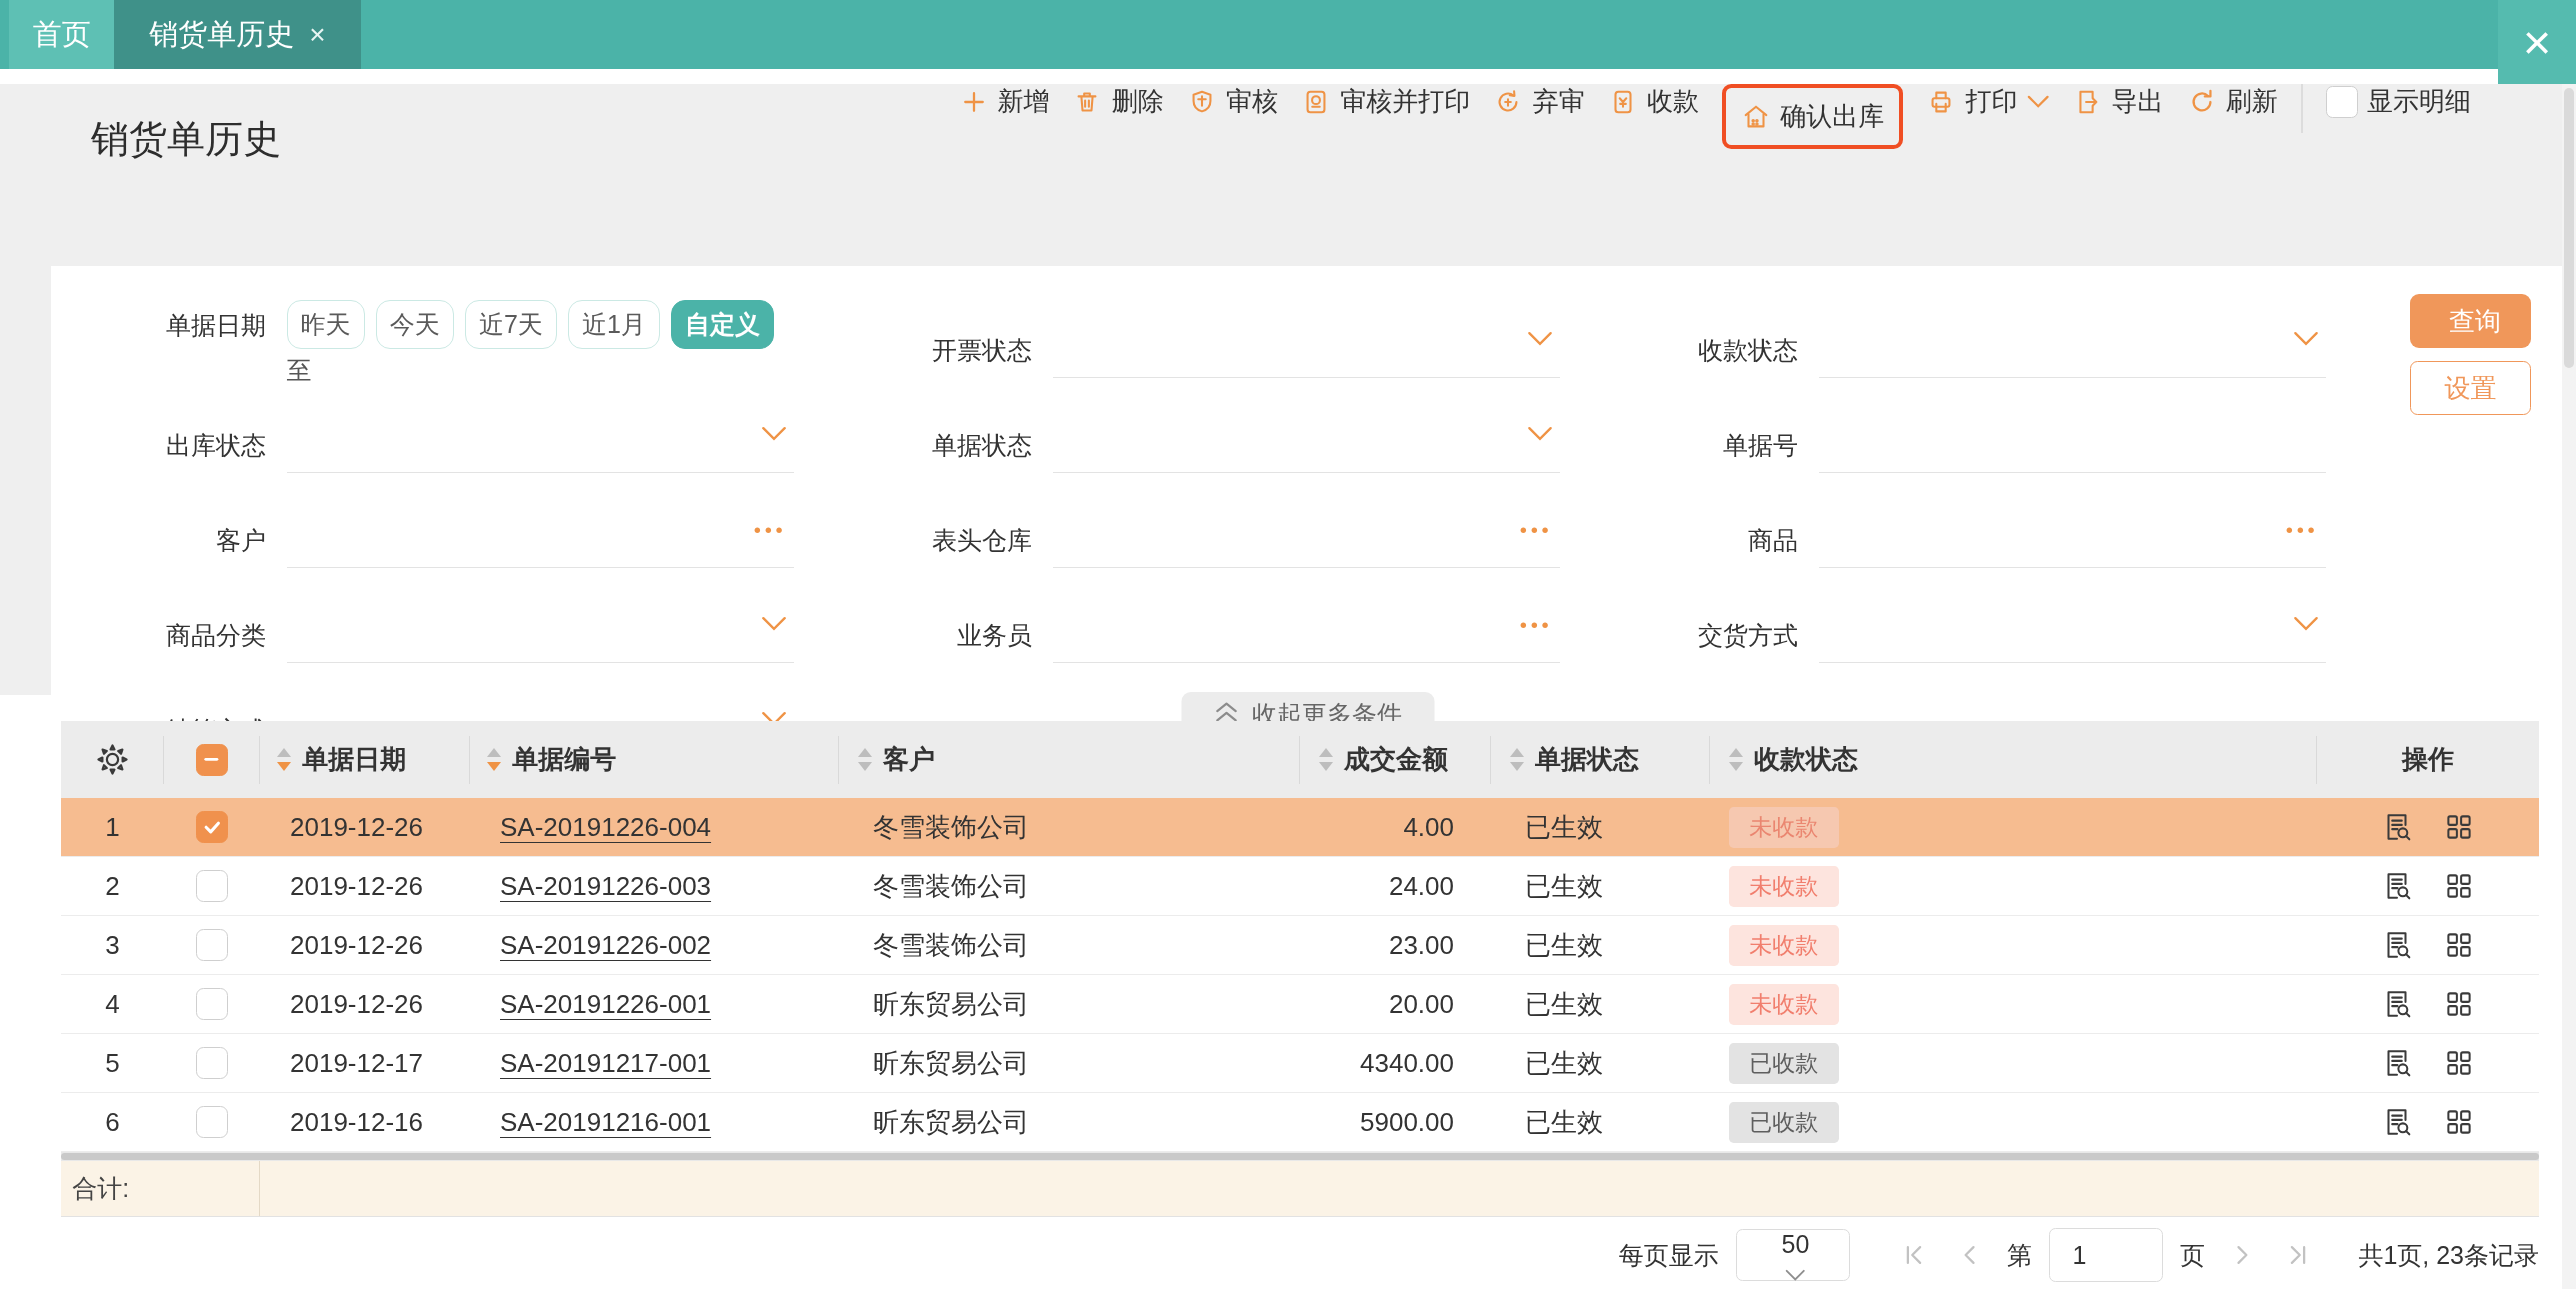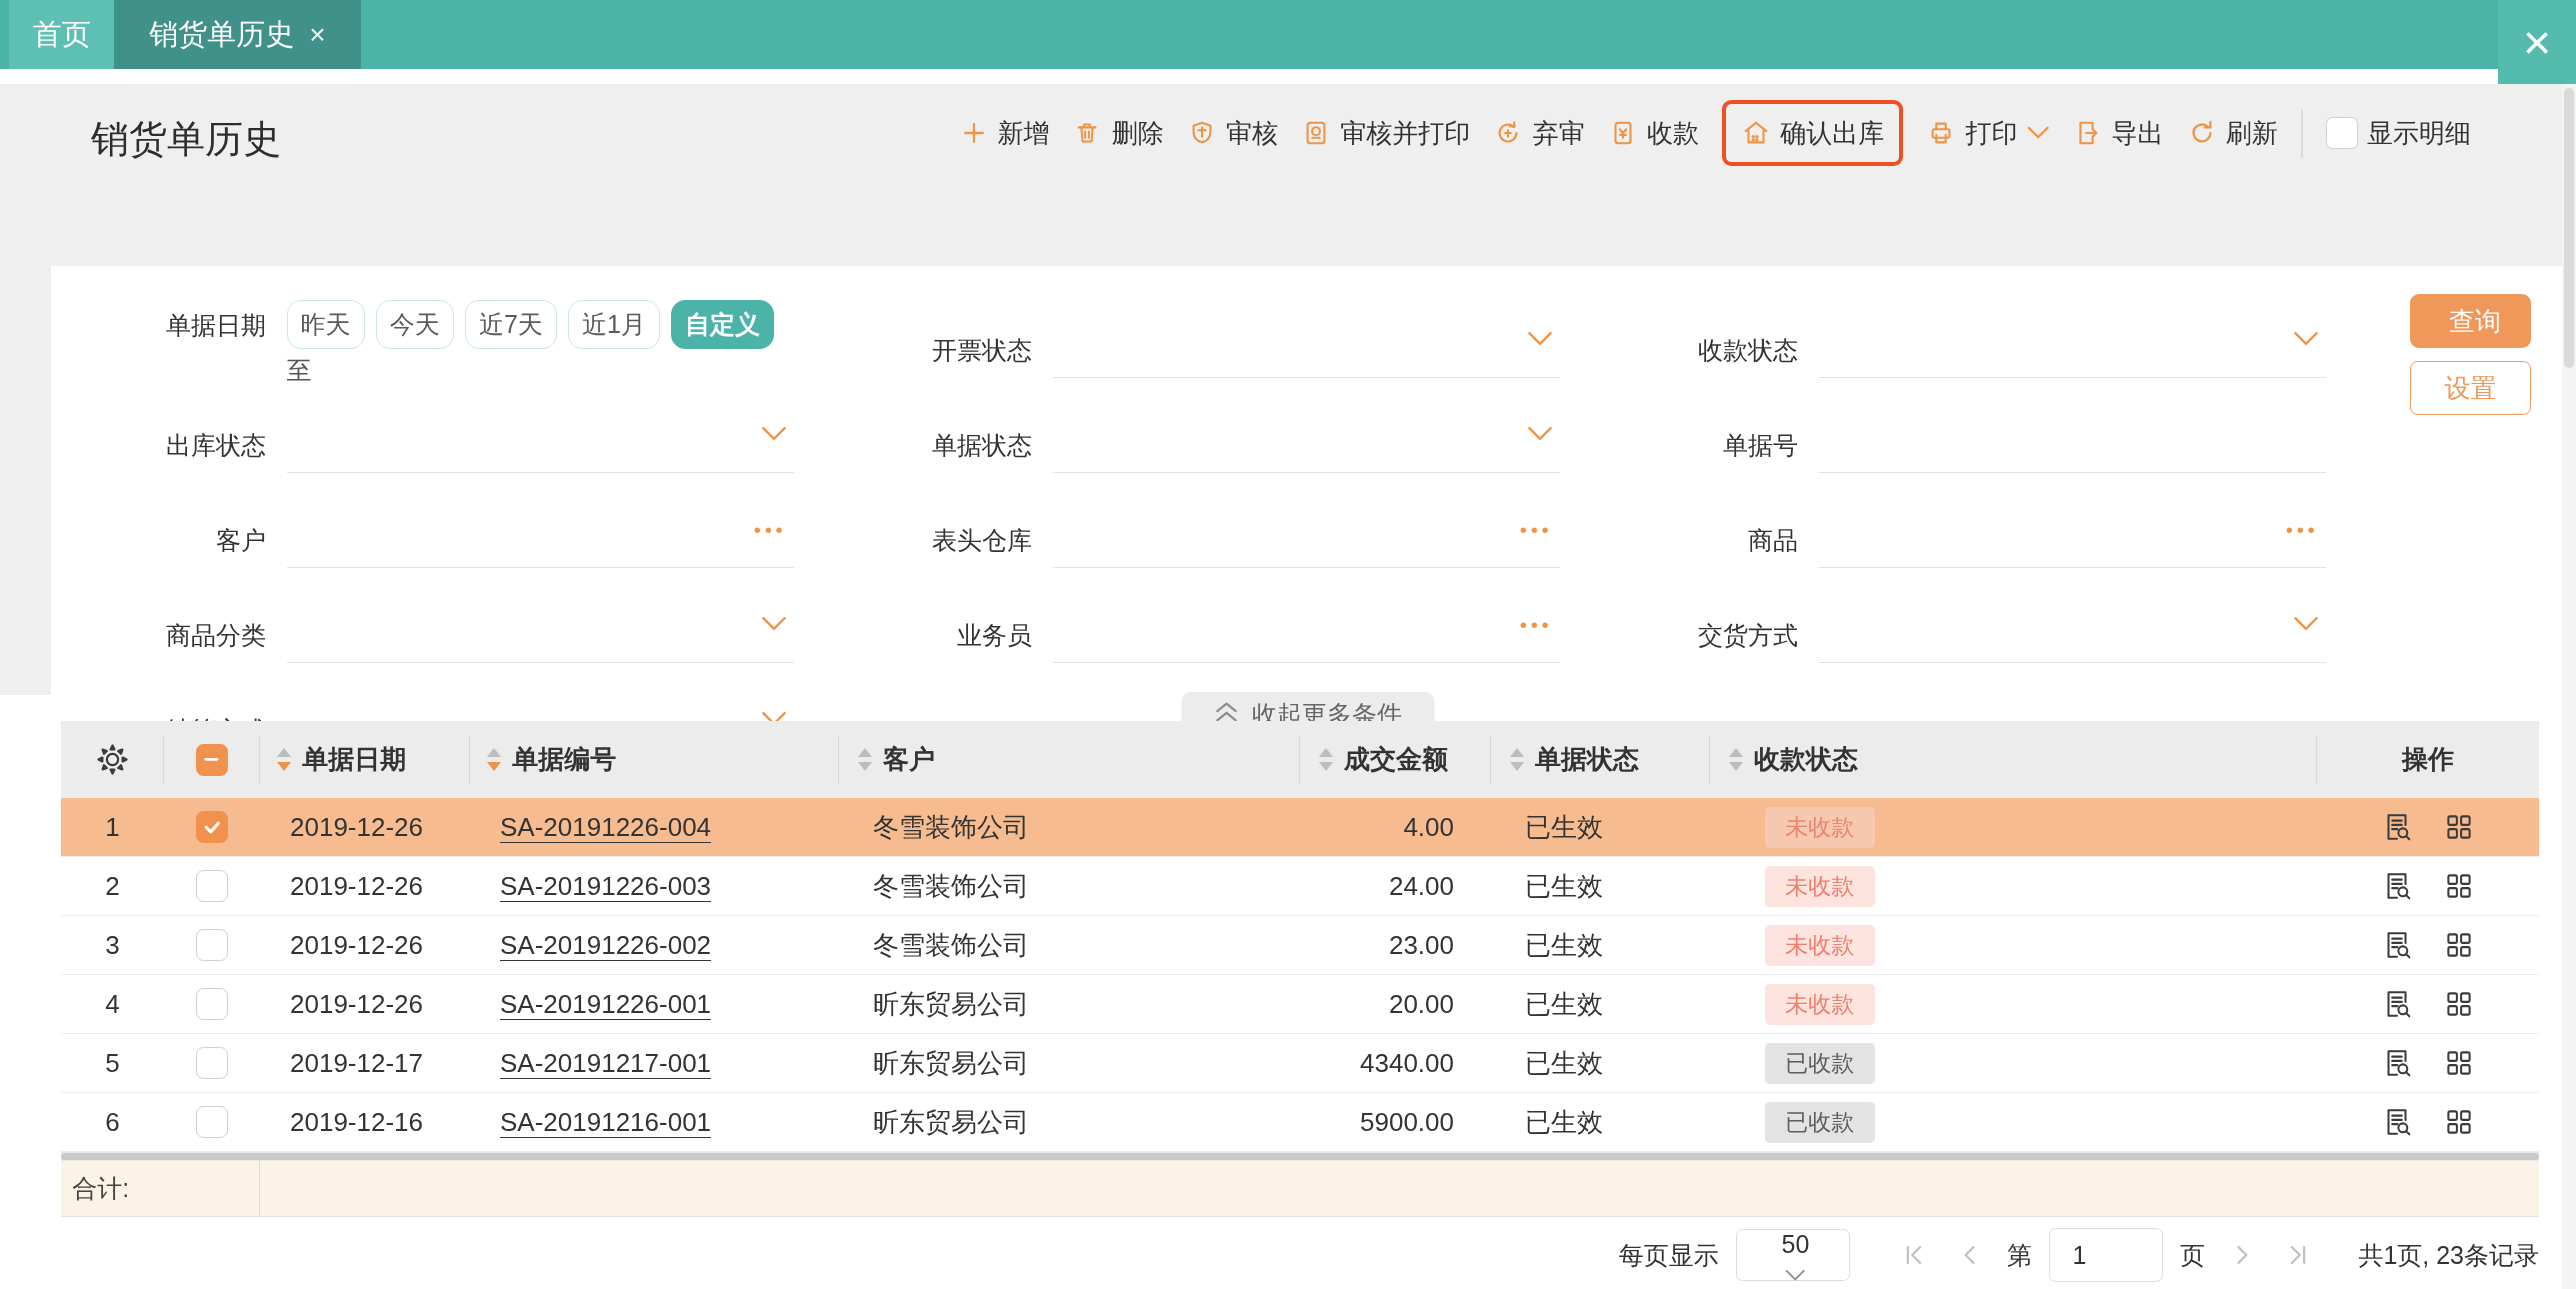--- a/index.html
+++ b/index.html
@@ -17,21 +17,21 @@
   .tab-active { background:#3F9189; padding:0 35px; gap:15px; }
   .tab-close-x { font-size:28px; color:#E8F5F3; line-height:1; }
   .win-close { margin-left:auto; width:78px; height:84px; background:#55BBAF;
     display:flex; align-items:center; justify-content:center;
     color:#fff; font-size:49px; font-weight:300; }
   
   .page-top { position:absolute; left:0; top:84px; width:2576px; height:611px; background:#EFEFEF; }
   .page-title { position:absolute; left:91px; top:30px; font-size:38px; font-weight:500; color:#2D2D2D; }
   
   .toolbar { position:absolute; right:105px; top:0; height:98px;
-    display:flex; align-items:center; gap:23px; }
+    display:flex; align-items:flex-start; gap:23px; }
   .tb-item { display:flex; align-items:center; gap:9.3px; font-size:26px; color:#333; cursor:pointer; white-space:nowrap; }
   .tb-item svg { display:block; }
   .hl-box { border:4.7px solid #F04E23; border-radius:9.3px; padding:11.2px 15px; }
   .tb-divider { width:1.9px; height:49px; background:#DCDCDC; }
   .tb-check { width:32px; height:32px; background:#fff; border:1.9px solid #CFCFCF; border-radius:6.5px; }
   
   .filter-card { position:absolute; left:51px; top:182px; width:2513px; height:471px; background:#fff; }
   .filter-grid { position:absolute; left:42px; top:26px; right:238px;
     display:grid; grid-template-columns:1fr 1fr 1fr; column-gap:65px; grid-auto-rows:95px; }
   .field { display:flex; align-items:flex-end; padding-bottom:9.3px; }
@@ -78,21 +78,21 @@
   .c-ops { width:222px; justify-content:center; gap:28px;text-align:right; }
   .thead .c-amt { justify-content:flex-start; padding-left:18.7px; }
   .sort { display:inline-flex; flex-direction:column; gap:4.7px; margin-right:11.2px; }
   .sort .up { width:0; height:0; border-left:7.5px solid transparent; border-right:7.5px solid transparent; border-bottom:9.3px solid #BDBDBD; }
   .sort .dn { width:0; height:0; border-left:7.5px solid transparent; border-right:7.5px solid transparent; border-top:9.3px solid #BDBDBD; }
   .sort-dn-active .dn { border-top-color:#EF9345; }
   .cbx { width:32px; height:32px; border:1.9px solid #CFCFCF; border-radius:7.5px; background:#fff; cursor:pointer;
     display:flex; align-items:center; justify-content:center; }
   .cbx-on { background:#F0914D; border-color:#F0914D; }
   .code-link { color:#333; text-decoration:underline; text-underline-offset:5.6px; cursor:pointer; }
-  .badge { height:41px; padding:0 20.5px; border-radius:4.7px; font-size:23px; display:flex; align-items:center;margin-left:36px; }
+  .badge { height:41px; padding:0 20.5px; border-radius:4.7px; font-size:23px; display:flex; align-items:center; }
   .badge-unpaid { background:#FDE4DE; color:#F17E6D; }
   .row-selected .badge-unpaid { background:#F6C8B0; color:#EA8670; }
   .badge-paid { background:#E3E3E3; color:#5E5E5E; }
   .op-icon { cursor:pointer; display:flex; }
   .hscroll { height:9.3px; background:#E8E8E8; position:relative; }
   .hscroll-thumb { position:absolute; left:0; top:0.9px; height:7.5px; width:100%; background:#C9C9C9; border-radius:3.7px; }
   .total-row { height:56px; background:#FBF3E6; border-bottom:1.9px solid #E2E2E2; display:flex; align-items:center; font-size:25px; }
   .total-label-cell { width:199px; padding-left:11.2px; height:100%; display:flex; align-items:center; border-right:1.9px solid #E4D9C6; color:#444; }
   .total-amt-cell { width:1231px; display:flex; justify-content:flex-end; padding-right:37px; color:#333; }
   

